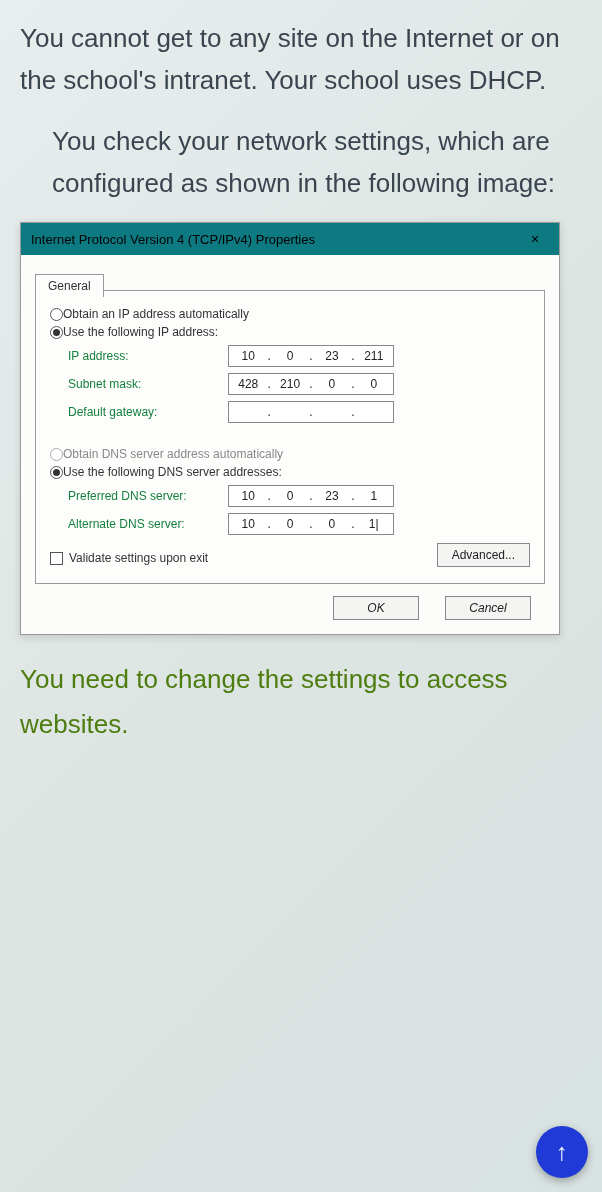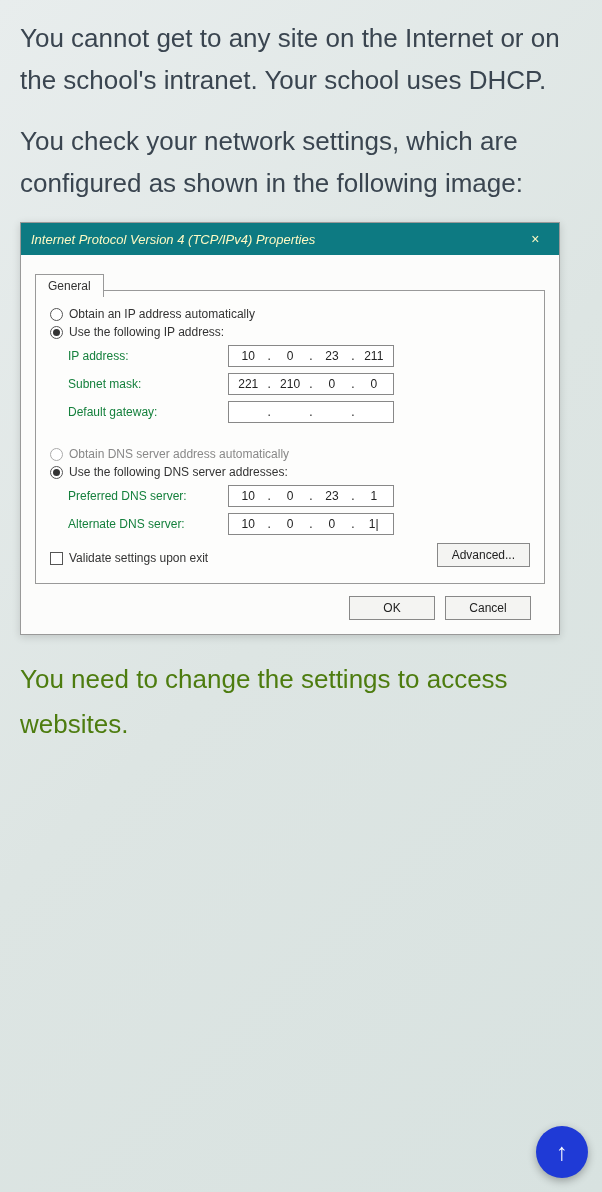--- a/index.html
+++ b/index.html
@@ -18,37 +18,37 @@
       line-height: 1.6;
       margin-bottom: 20px;
       font-weight: 400;
     }
     .intro-text-2 {
       font-size: 26px;
       color: #3a4550;
       line-height: 1.6;
       margin-bottom: 18px;
       font-weight: 400;
+      margin-left: 32px;
     }
     .dialog {
       background: #fcfcfb;
       border: 1px solid #999;
       width: 540px;
       margin: 0 0 22px 0;
       box-shadow: 0 2px 8px rgba(0,0,0,0.15);
     }
     .titlebar {
       background: #0d7a82;
-      color: #fef9c3;
+      color: #000000;
       padding: 8px 10px;
       font-size: 13px;
       display: flex;
       justify-content: space-between;
       align-items: center;
-      font-style: italic;
     }
     .titlebar-close {
       width: 28px;
       text-align: center;
       font-size: 14px;
       cursor: pointer;
     }
     .dialog-body {
       padding: 12px 14px 14px 14px;
       font-size: 12px;
@@ -73,21 +73,20 @@
     }
     .desc {
       font-size: 11.5px;
       line-height: 1.35;
       margin-bottom: 14px;
       color: #333;
     }
     .radio-row {
       display: flex;
       align-items: center;
-      gap: 6px;
       margin: 4px 0;
       font-size: 12px;
     }
     .radio-row.disabled { color: #888; }
     .radio {
       width: 13px; height: 13px; border: 1px solid #555; border-radius: 50%;
       display: inline-flex; align-items: center; justify-content: center;
       background: #fff;
     }
     .radio.disabled { border-color: #aaa; }
@@ -138,22 +137,23 @@
       padding: 4px 14px;
       font-size: 12px;
       color: #222;
       cursor: pointer;
       min-width: 80px;
       text-align: center;
     }
     .bottom-buttons {
       display: flex;
       justify-content: flex-end;
-      gap: 10px;
+      gap: 26px;
       padding: 12px 14px 0 0;
+      font-style: italic;
     }
     .bottom-buttons .btn { min-width: 86px; }
     .outro-text {
       font-size: 26px;
       color: #4d7c0f;
       line-height: 1.7;
       font-weight: 400;
     }
     .fab {
       position: absolute;
@@ -204,21 +204,21 @@
             <span class="dot">.</span>
           <span class="oct">23</span>
             <span class="dot">.</span>
           <span class="oct">211</span>
         </div>
       </div>
 
       <div class="field-row">
         <span class="field-label">Subnet mask:</span>
         <div class="ip-input">
-          <span class="oct">221</span>
+          <span class="oct">428</span>
             <span class="dot">.</span>
           <span class="oct">210</span>
             <span class="dot">.</span>
           <span class="oct">0</span>
             <span class="dot">.</span>
           <span class="oct">0</span>
         </div>
       </div>
 
       <div class="field-row">

